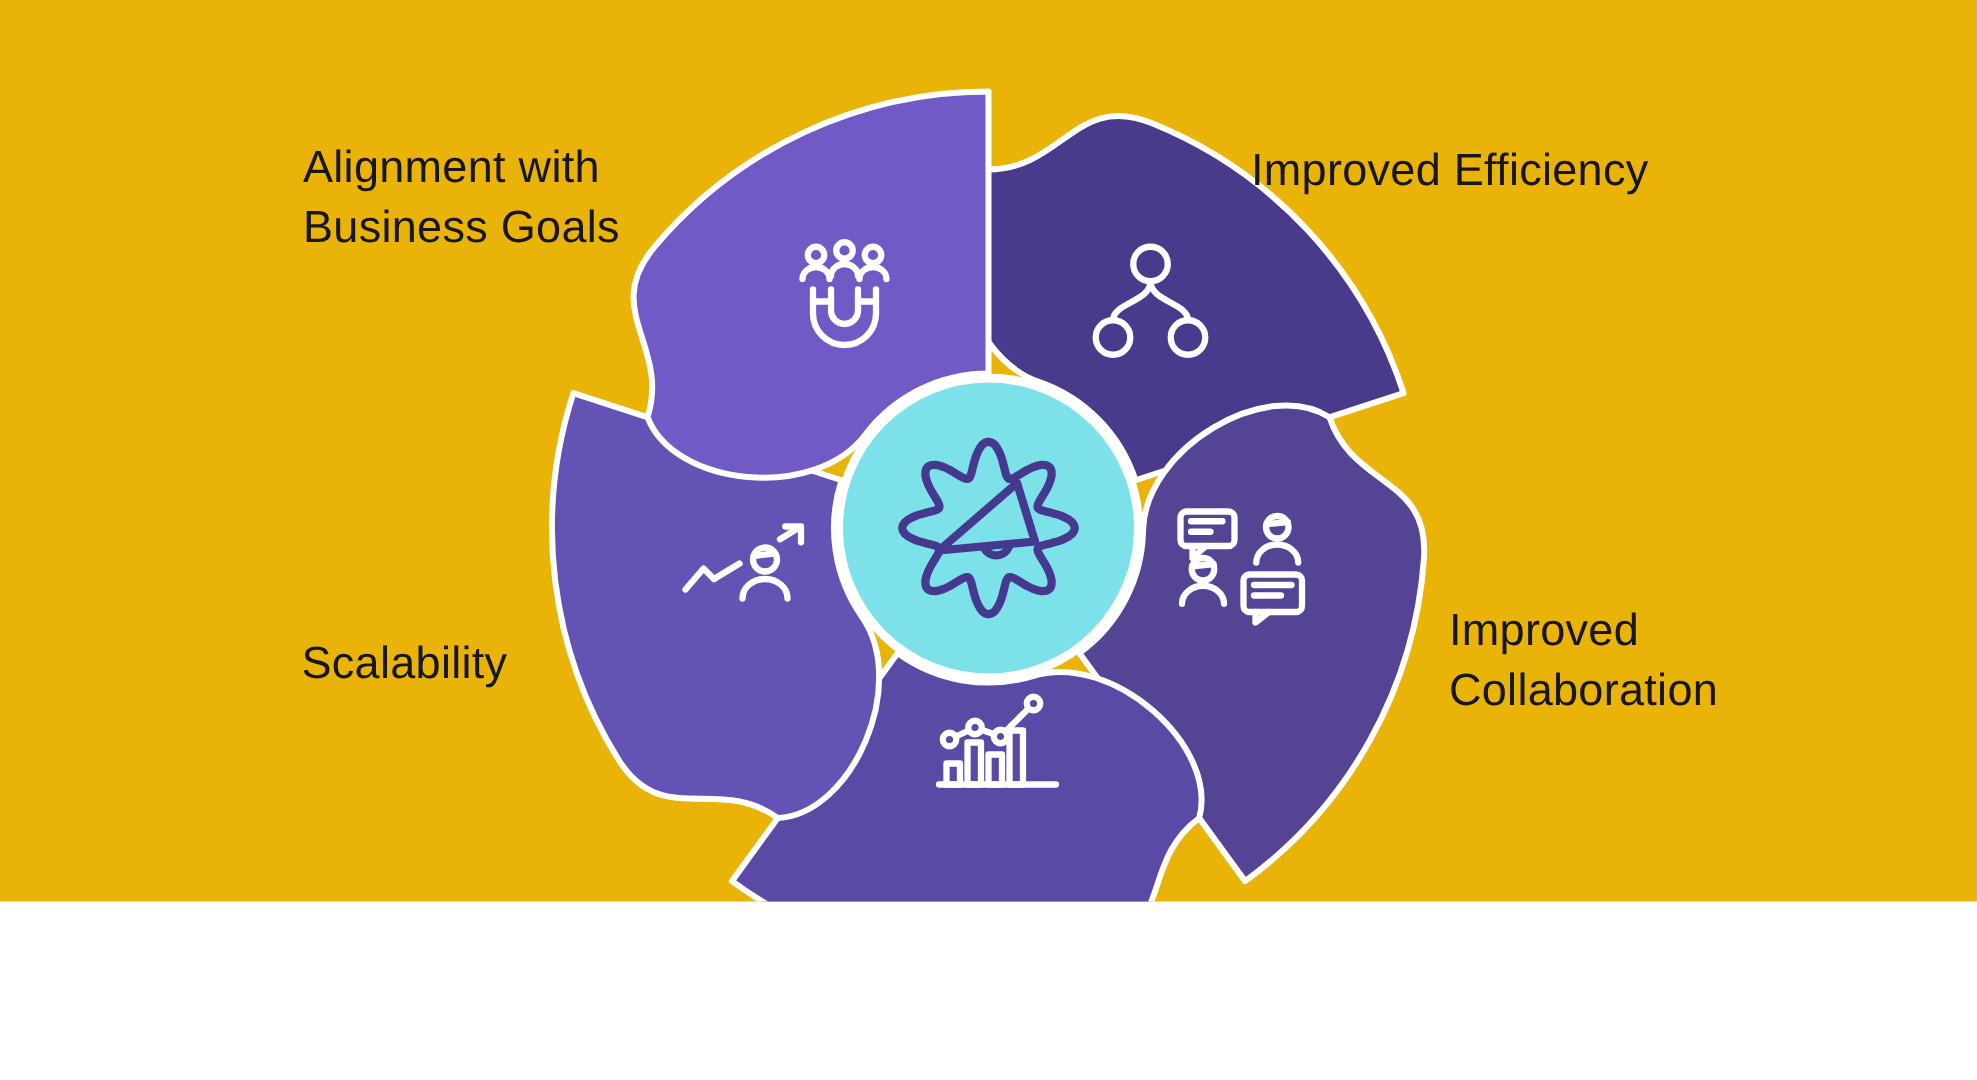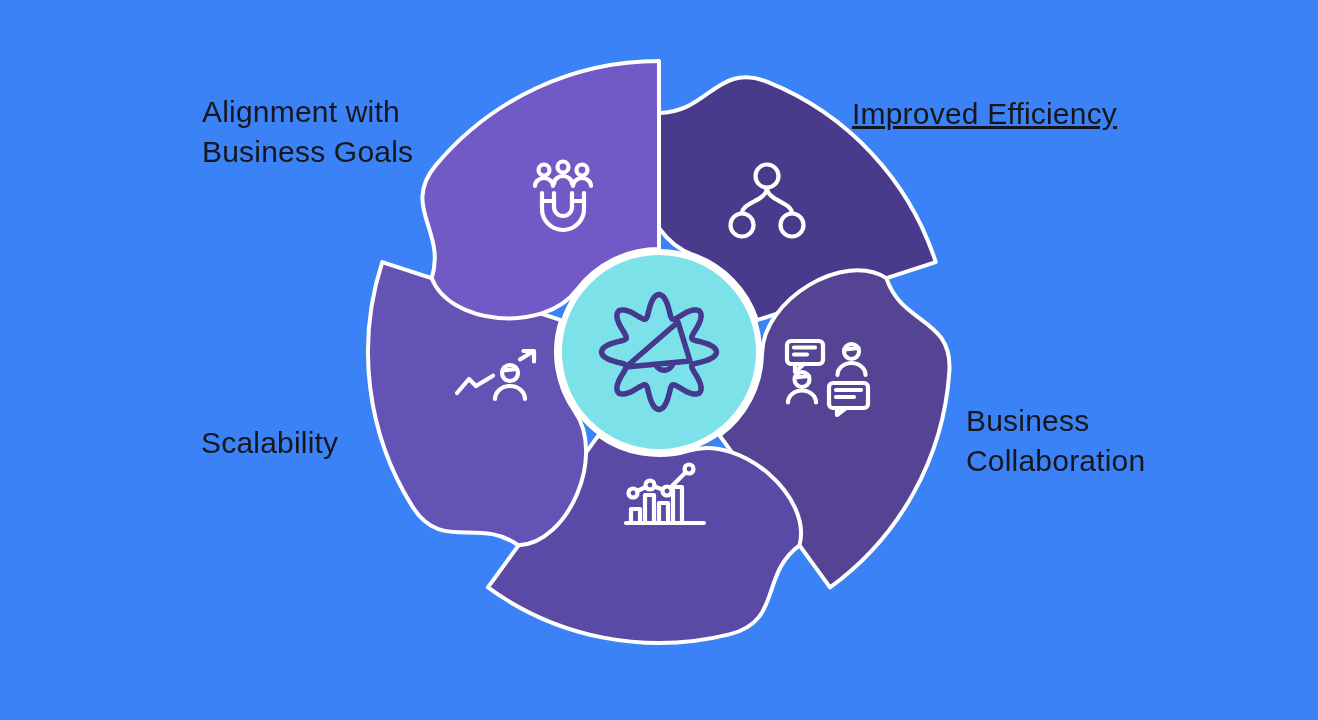--- a/index.html
+++ b/index.html
@@ -1,25 +1,25 @@
 <!DOCTYPE html>
 <html><head>
 <meta charset="utf-8">
 <style>
   html,body{margin:0;padding:0;}
-  #canvas{position:relative;width:1318px;height:720px;background:#3b82f6;overflow:hidden;
+  #canvas{position:relative;width:1318px;height:601px;background:#eab308;overflow:hidden;
           font-family:"Liberation Sans",sans-serif;}
   #pinwheel{position:absolute;left:0;top:0;}
   .blade{stroke:#ffffff;stroke-width:4;stroke-linejoin:round;}
   .icon{fill:none;stroke-width:4.2;stroke-linecap:round;stroke-linejoin:round;}
   .center-icon{fill:none;stroke-width:5.5;stroke-linecap:round;stroke-linejoin:round;}
   .label{position:absolute;font-weight:500;font-size:30px;line-height:40px;
          color:#17161c;letter-spacing:.2px;}
   .lbl-alignment{left:202px;top:92px;width:252px;}
-  .lbl-efficiency{left:852px;top:94px;white-space:nowrap;text-decoration:underline;}
+  .lbl-efficiency{left:834px;top:94px;white-space:nowrap;}
   .lbl-collaboration{left:966px;top:401px;width:242px;}
   .lbl-scalability{left:201px;top:423px;white-space:nowrap;}
   .lbl-data{left:432px;top:634px;white-space:nowrap;}
 </style>
 </head>
 <body>
 
 <div id="canvas">
 
   <svg id="pinwheel" width="1318" height="720" viewBox="0 0 1318 720">
@@ -93,15 +93,15 @@
     <circle cx="659" cy="352" r="100" stroke-width="6" stroke="#ffffff" fill="#7DE1EA"></circle>
     <g class="center-icon" transform="translate(659,352)" stroke="#45398F">
       <path d="M57.5,0.0L57.0,2.0L55.7,3.9L53.6,5.6L50.8,7.1L47.7,8.4L44.4,9.4L41.1,10.3L38.2,11.0L35.8,11.6L34.0,12.4L32.9,13.3L32.7,14.5L33.1,16.1L34.1,18.1L35.5,20.5L37.2,23.2L38.9,26.2L40.4,29.3L41.5,32.4L42.1,35.3L42.0,37.8L41.3,39.9L39.9,41.3L37.8,42.0L35.3,42.1L32.4,41.5L29.3,40.4L26.2,38.9L23.2,37.2L20.5,35.5L18.1,34.1L16.1,33.1L14.5,32.7L13.3,32.9L12.4,34.0L11.6,35.8L11.0,38.2L10.3,41.1L9.4,44.4L8.4,47.7L7.1,50.8L5.6,53.6L3.9,55.7L2.0,57.0L0.0,57.5L-2.0,57.0L-3.9,55.7L-5.6,53.6L-7.1,50.8L-8.4,47.7L-9.4,44.4L-10.3,41.1L-11.0,38.2L-11.6,35.8L-12.4,34.0L-13.3,32.9L-14.5,32.7L-16.1,33.1L-18.1,34.1L-20.5,35.5L-23.2,37.2L-26.2,38.9L-29.3,40.4L-32.4,41.5L-35.3,42.1L-37.8,42.0L-39.9,41.3L-41.3,39.9L-42.0,37.8L-42.1,35.3L-41.5,32.4L-40.4,29.3L-38.9,26.2L-37.2,23.2L-35.5,20.5L-34.1,18.1L-33.1,16.1L-32.7,14.5L-32.9,13.3L-34.0,12.4L-35.8,11.6L-38.2,11.0L-41.1,10.3L-44.4,9.4L-47.7,8.4L-50.8,7.1L-53.6,5.6L-55.7,3.9L-57.0,2.0L-57.5,0.0L-57.0,-2.0L-55.7,-3.9L-53.6,-5.6L-50.8,-7.1L-47.7,-8.4L-44.4,-9.4L-41.1,-10.3L-38.2,-11.0L-35.8,-11.6L-34.0,-12.4L-32.9,-13.3L-32.7,-14.5L-33.1,-16.1L-34.1,-18.1L-35.5,-20.5L-37.2,-23.2L-38.9,-26.2L-40.4,-29.3L-41.5,-32.4L-42.1,-35.3L-42.0,-37.8L-41.3,-39.9L-39.9,-41.3L-37.8,-42.0L-35.3,-42.1L-32.4,-41.5L-29.3,-40.4L-26.2,-38.9L-23.2,-37.2L-20.5,-35.5L-18.1,-34.1L-16.1,-33.1L-14.5,-32.7L-13.3,-32.9L-12.4,-34.0L-11.6,-35.8L-11.0,-38.2L-10.3,-41.1L-9.4,-44.4L-8.4,-47.7L-7.1,-50.8L-5.6,-53.6L-3.9,-55.7L-2.0,-57.0L-0.0,-57.5L2.0,-57.0L3.9,-55.7L5.6,-53.6L7.1,-50.8L8.4,-47.7L9.4,-44.4L10.3,-41.1L11.0,-38.2L11.6,-35.8L12.4,-34.0L13.3,-32.9L14.5,-32.7L16.1,-33.1L18.1,-34.1L20.5,-35.5L23.2,-37.2L26.2,-38.9L29.3,-40.4L32.4,-41.5L35.3,-42.1L37.8,-42.0L39.9,-41.3L41.3,-39.9L42.0,-37.8L42.1,-35.3L41.5,-32.4L40.4,-29.3L38.9,-26.2L37.2,-23.2L35.5,-20.5L34.1,-18.1L33.1,-16.1L32.7,-14.5L32.9,-13.3L34.0,-12.4L35.8,-11.6L38.2,-11.0L41.1,-10.3L44.4,-9.4L47.7,-8.4L50.8,-7.1L53.6,-5.6L55.7,-3.9L57.0,-2.0L57.5,-0.0Z"></path>
       <path d="M -33,15 L 19,-30 L 31,9 Z"></path>
       <path d="M 14,11 A 9 9 0 0 1 -3,13"></path>
     </g>
   </svg>
 
   <div class="label lbl-alignment">Alignment with Business Goals</div>
   <div class="label lbl-efficiency">Improved Efficiency</div>
-  <div class="label lbl-collaboration">Business Collaboration</div>
+  <div class="label lbl-collaboration">Improved Collaboration</div>
   <div class="label lbl-scalability">Scalability</div>
 </div>
 
 </body></html>

